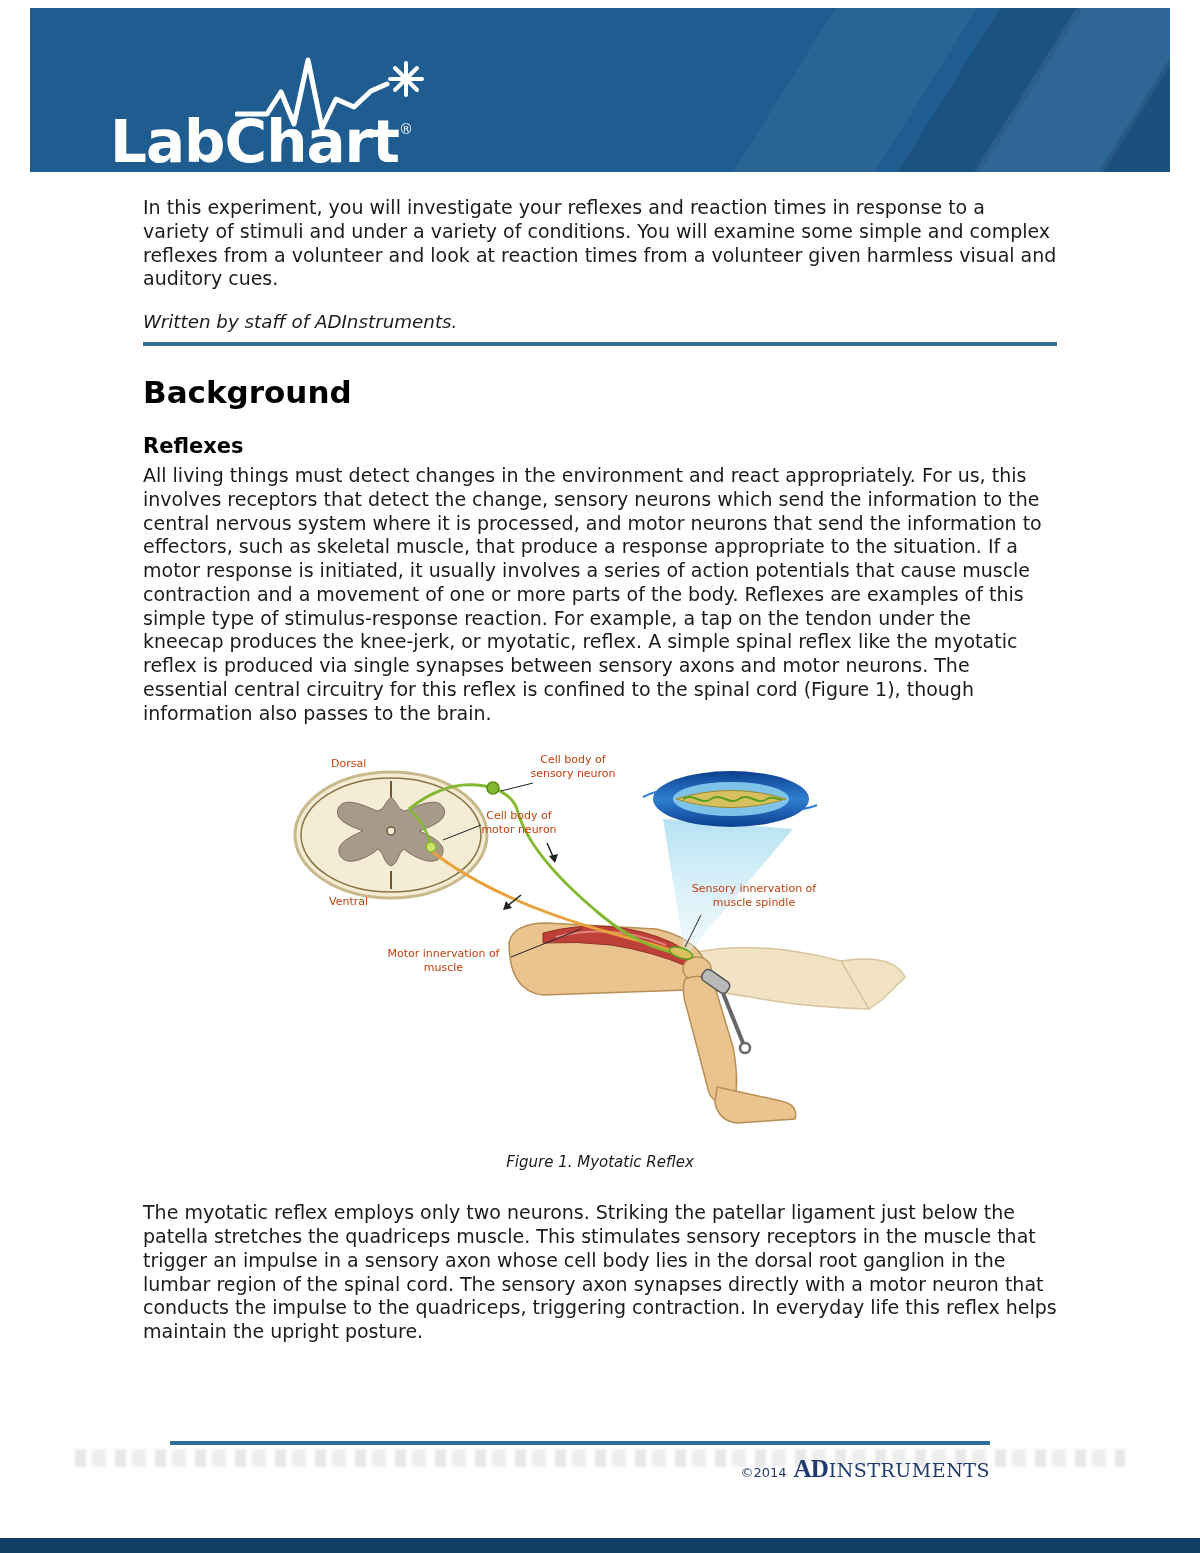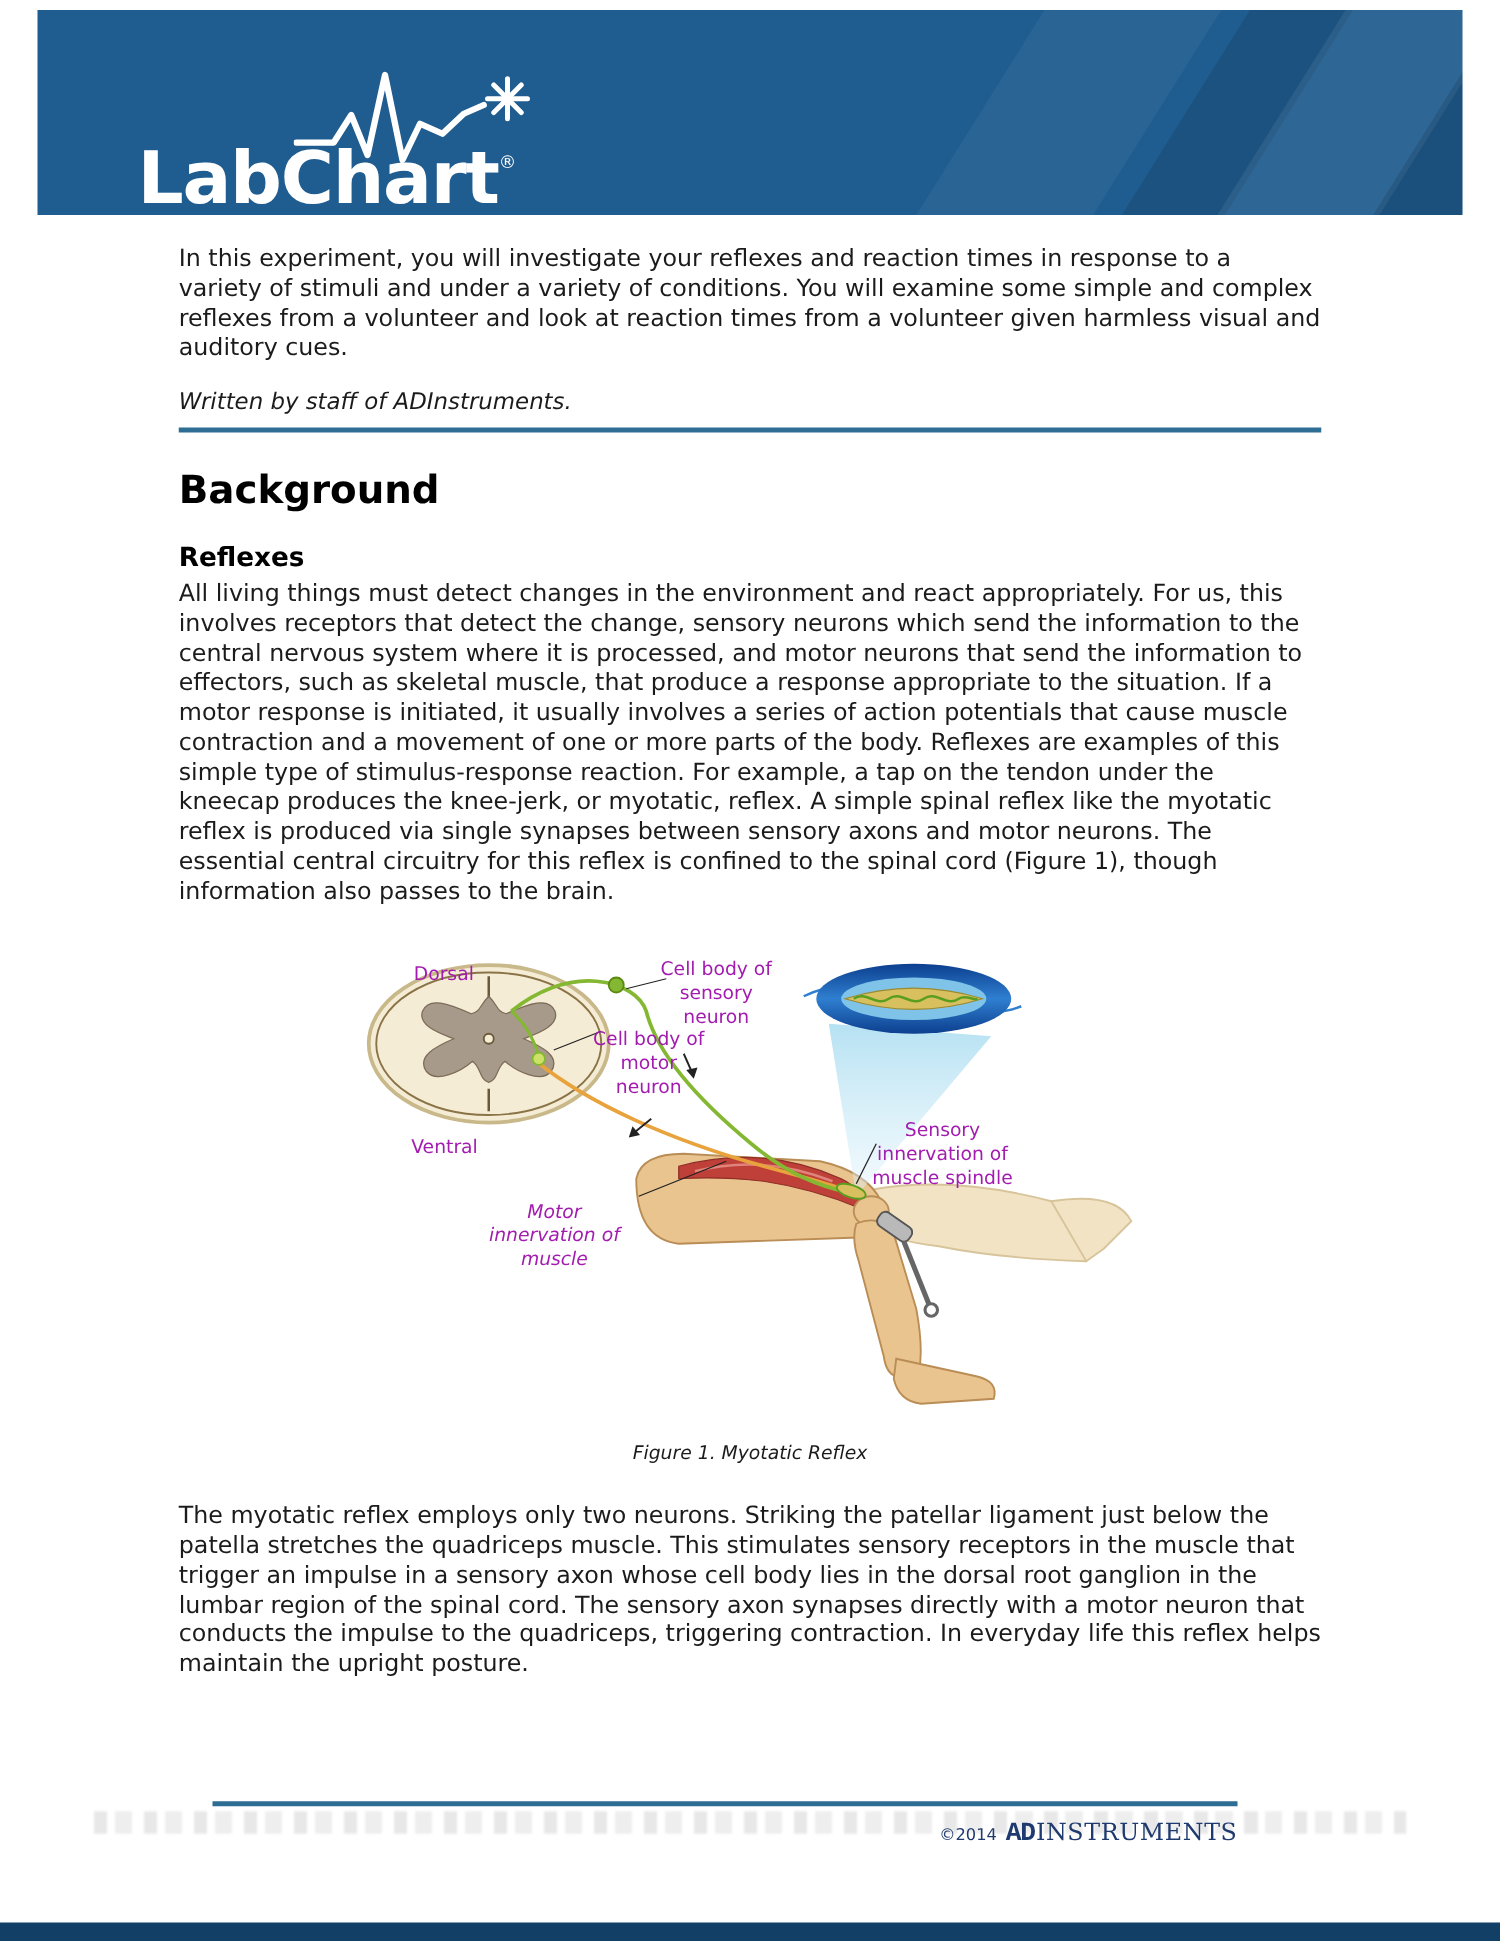--- a/index.html
+++ b/index.html
@@ -24,30 +24,30 @@
   .doc-title { font-size:42px; font-weight:bold; letter-spacing:-1px; color:#000; margin-bottom:14px; }
   .body-text { font-size:19px; line-height:1.25; }
   .byline { font-size:18.3px; font-style:italic; margin-top:20px; }
   .rule { height:4px; background:#2e6d94; margin-top:10px; }
   .h2 { font-size:31px; font-weight:bold; color:#000; margin-top:28px; }
   .h3 { font-size:21px; font-weight:bold; color:#000; margin-top:24px; margin-bottom:6px; }
   .para-gap { margin-top:30px; }
 
   
   .figure { position:relative; width:640px; height:400px; margin:22px 0 0 138px; }
-  .fig-label { position:absolute; font-size:15px; line-height:1.25; color:#a21caf; text-align:center;margin-top:13px; }
+  .fig-label { position:absolute; font-size:11px; line-height:1.25; color:#c2410c; text-align:center; }
   .fig-caption { font-size:15px; font-style:italic; text-align:center; margin-top:6px; }
 
   
   .footer-rule { position:absolute; left:170px; top:1441px; width:820px; height:4px; background:#2e6d94; }
   .watermark { position:absolute; left:75px; top:1449px; width:1050px; height:18px; opacity:.45; filter:blur(1px);
     background:repeating-linear-gradient(90deg, rgba(110,110,110,0.35) 0 11px, rgba(0,0,0,0) 11px 17px, rgba(110,110,110,0.25) 17px 31px, rgba(0,0,0,0) 31px 40px); }
   .brand { position:absolute; top:1455px; right:210px; display:flex; align-items:baseline; gap:7px; color:#1f3a6e; }
   .brand .copy { font-size:13px; }
-  .brand .ad { font-family:Liberation Mono, monospace; font-weight:bold; font-size:21px; letter-spacing:-1px; }
+  .brand .ad { font-family:Liberation Serif, serif; font-weight:bold; font-size:25px; letter-spacing:-1px; }
   .brand .inst { font-family:"DejaVu Serif","Liberation Serif",serif; font-size:19px; letter-spacing:0.5px; margin-left:-6px; }
   .bottom-bar { position:absolute; left:0; right:0; bottom:0; height:15px; background:#123f66; }
 </style>
 </head>
 <body>
 
 <div class="page">
 
   <div class="banner">
     <div class="band band3"></div>
@@ -143,21 +143,21 @@
         <line x1="200" y1="78" x2="162" y2="93" stroke="#222" stroke-width="1"></line>
         <line x1="420" y1="168" x2="404" y2="200" stroke="#222" stroke-width="1"></line>
         <line x1="230" y1="210" x2="300" y2="182" stroke="#222" stroke-width="1"></line>
       </svg>
 
       <div class="fig-label" style="left:50px; top:10px;">Dorsal</div>
       <div class="fig-label" style="left:237px; top:6px; width:110px;">Cell body of sensory neuron</div>
       <div class="fig-label" style="left:188px; top:62px; width:100px;">Cell body of motor neuron</div>
       <div class="fig-label" style="left:48px; top:148px;">Ventral</div>
       <div class="fig-label" style="left:408px; top:135px; width:130px;">Sensory innervation of muscle spindle</div>
-      <div class="fig-label" style="left:105px; top:200px; width:115px;font-style:italic;">Motor innervation of muscle</div>
+      <div class="fig-label" style="left:105px; top:200px; width:115px;">Motor innervation of muscle</div>
     </div>
 
     <div class="fig-caption">Figure 1. Myotatic Reflex</div>
 
     <div class="body-text para-gap">The myotatic reflex employs only two neurons. Striking the patellar ligament just below the patella stretches the quadriceps muscle. This stimulates sensory receptors in the muscle that trigger an impulse in a sensory axon whose cell body lies in the dorsal root ganglion in the lumbar region of the spinal cord. The sensory axon synapses directly with a motor neuron that conducts the impulse to the quadriceps, triggering contraction. In everyday life this reflex helps maintain the upright posture.</div>
   </div>
 
   <div class="footer-rule"></div>
   <div class="watermark"></div>
   <div class="brand">

